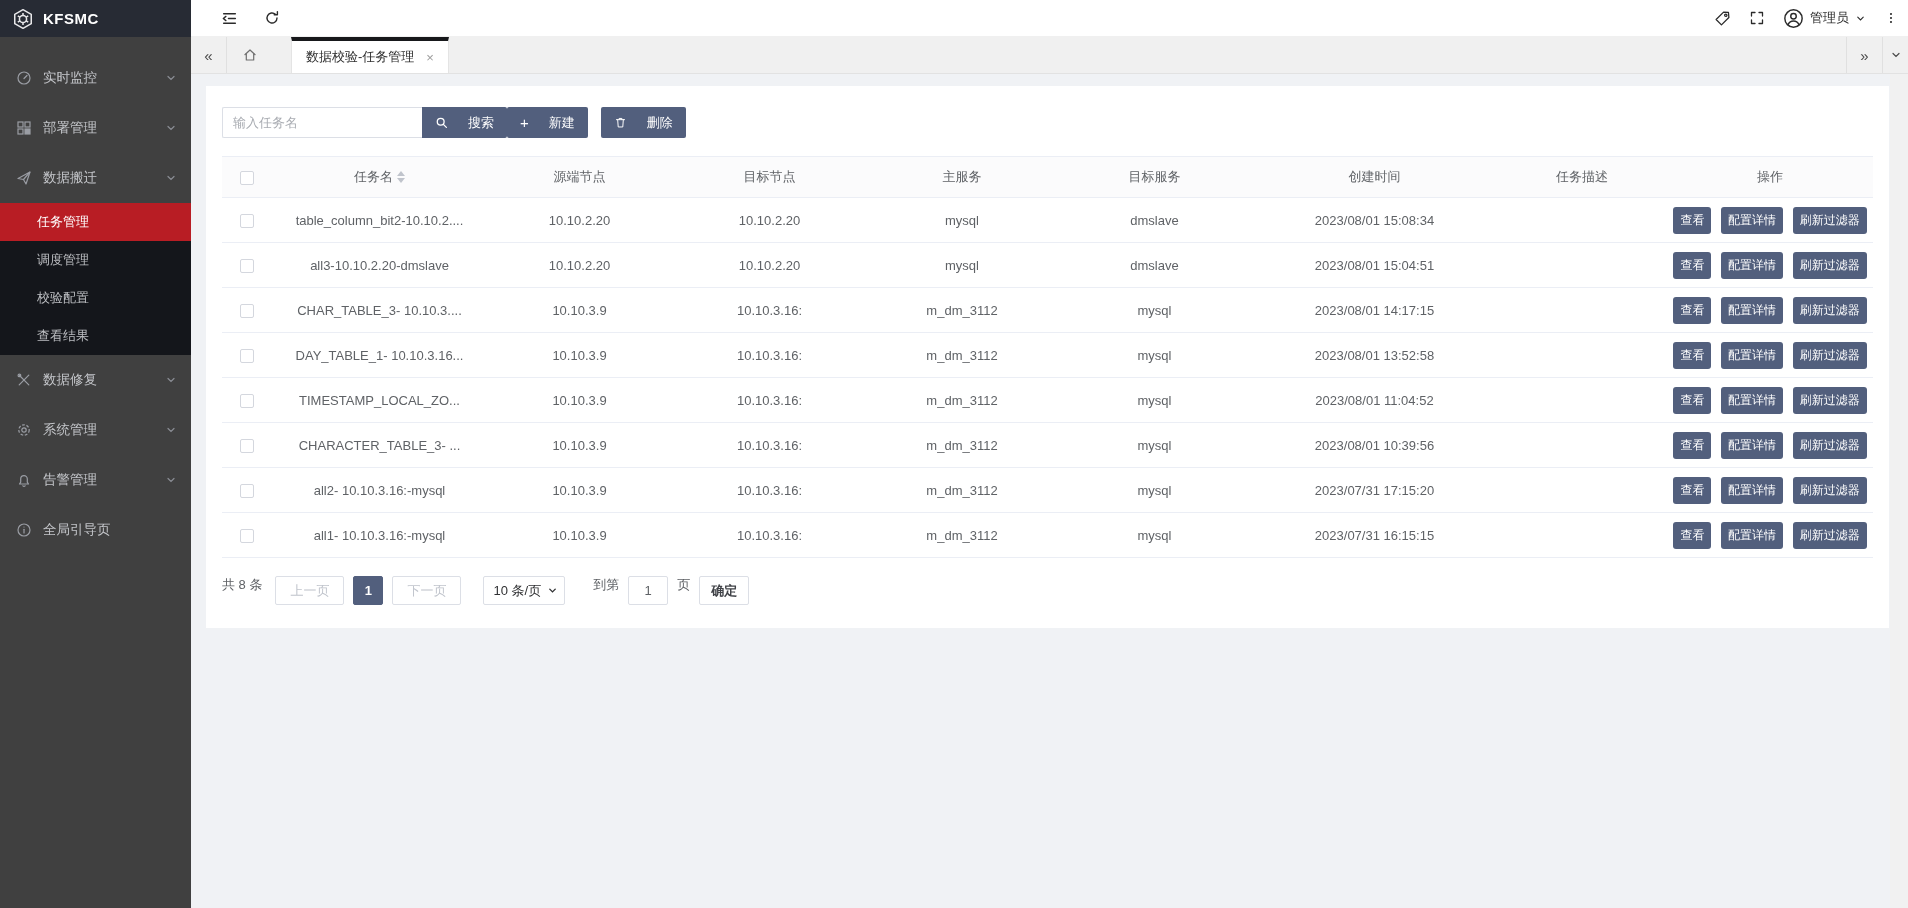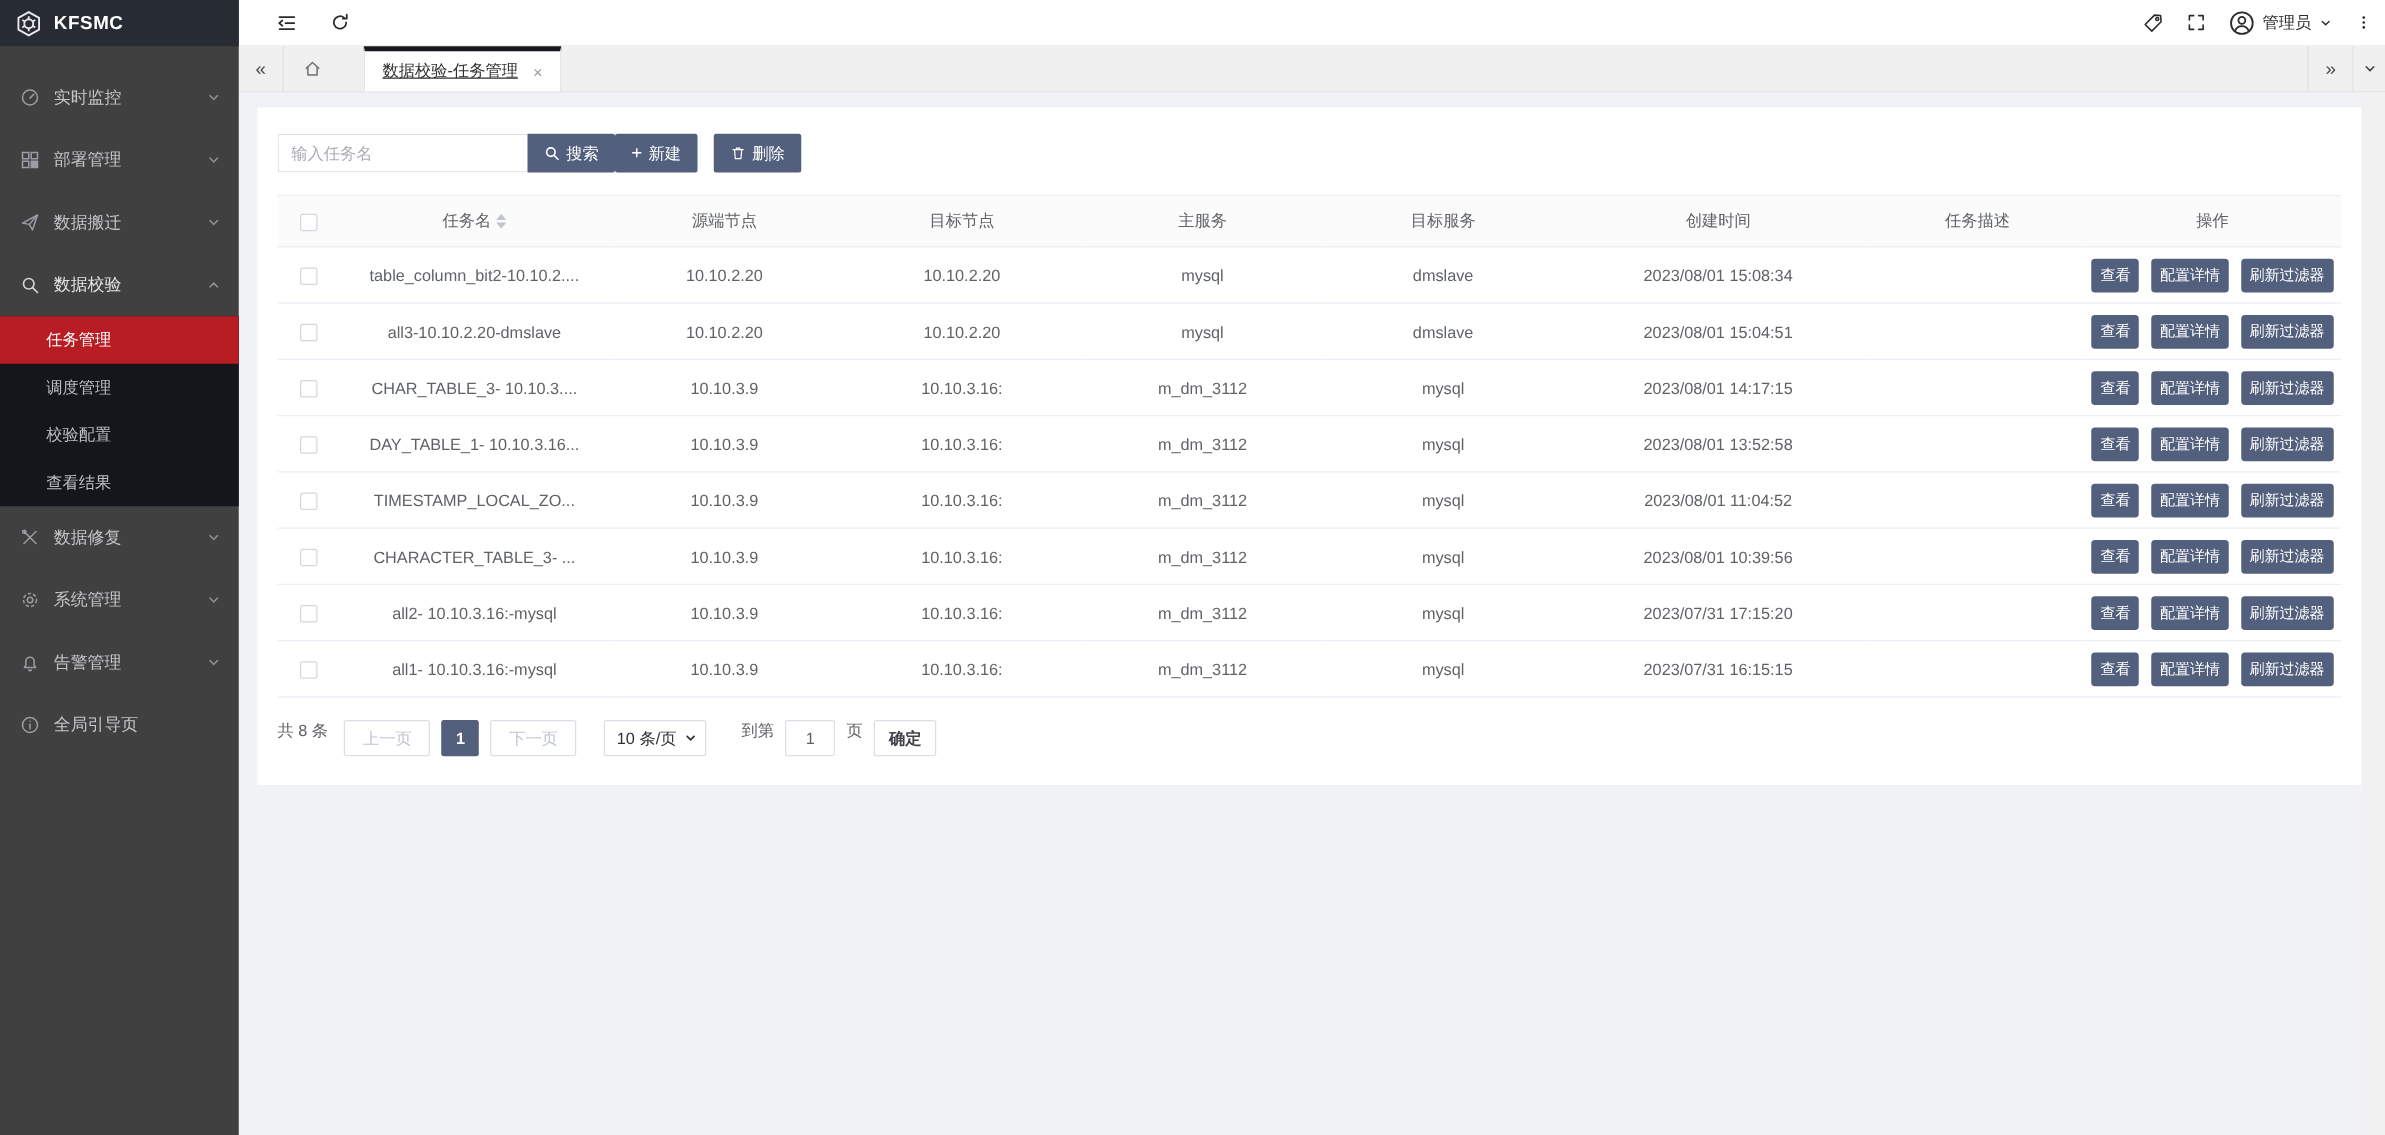--- a/index.html
+++ b/index.html
@@ -28,35 +28,35 @@
   .user-chip { display:flex; align-items:center; gap:6px; cursor:pointer; }
   .user-chip .uname { font-size:13px; color:#2b2b2b; }
 
   
   .tabbar { position:absolute; left:191px; right:0; top:37px; height:37px; background:#f0f0f0; border-bottom:1px solid #e2e2e2; display:flex; align-items:stretch; }
   .tab-btn { width:36px; display:flex; align-items:center; justify-content:center; color:#4a4a4a; font-size:15px; cursor:pointer; }
   .tab-btn.bordered-r { border-right:1px solid #e0e0e0; }
   .tab-btn.bordered-l { border-left:1px solid #e0e0e0; }
   .tab-home { width:46px; display:flex; align-items:center; justify-content:center; color:#6f6f6f; cursor:pointer; }
   .tab-active { background:#fff; border-top:4px solid #17181b; border-left:1px solid #e4e4e4; border-right:1px solid #e4e4e4; display:flex; align-items:center; padding:0 14px; gap:12px; cursor:pointer; }
-  .tab-active .tab-title { font-size:13px; color:#2f2f2f;text-decoration:underline; }
+  .tab-active .tab-title { font-size:13px; color:#2f2f2f; }
   .tab-active .tab-close { color:#9c9c9c; font-size:13px; cursor:pointer; }
   .tab-spacer { flex:1; }
 
   
   .main { position:absolute; left:191px; right:0; top:74px; bottom:0; background:#f0f2f5; }
   .scroll-strip { position:absolute; right:0; top:0; bottom:0; width:18px; background:#f1f1f1; cursor:pointer; }
   .card { position:absolute; left:15px; top:12px; right:19px; height:542px; background:#ffffff; }
 
   
   .toolbar { display:flex; align-items:center; padding:21px 16px 18px 16px; }
   .search-group { display:flex; }
   .search-input { width:200px; height:31px; border:1px solid #dcdfe6; border-right:none; border-radius:2px 0 0 2px; padding:0 10px; font-size:13px; color:#333; outline:none; font-family:"Liberation Sans",sans-serif; }
   .search-input::placeholder { color:#a9acb2; }
-  .btn { height:31px; background:#525f7d; color:#fff; border:none; font-size:13px; display:flex; align-items:center; justify-content:center; gap:5px; cursor:pointer; border-radius:2px; padding:0 13px; font-family:"Liberation Sans",sans-serif; }
+  .btn { height:31px; background:#525f7d; color:#fff; border:none; font-size:13px; display:flex; align-items:center; justify-content:center; gap:20px; cursor:pointer; border-radius:2px; padding:0 13px; font-family:"Liberation Sans",sans-serif; }
   .btn.attached { border-radius:0 2px 2px 0; }
   .btn + .btn { margin-left:13px; }
   .btn .bi { display:flex; }
 
   
   .tbl { width:calc(100% - 32px); margin:0 16px; border-collapse:collapse; table-layout:fixed; }
   .tbl th { height:41px; font-weight:400; font-size:13px; color:#5f6266; background:#fbfbfc; border-top:1px solid #ebeef5; border-bottom:1px solid #ebeef5; text-align:center; }
   .tbl td { height:45px; font-size:13px; color:#5f6266; border-bottom:1px solid #ebeef5; text-align:center; white-space:nowrap; overflow:hidden; }
   .cb { display:inline-block; width:14px; height:14px; border:1px solid #d4d7de; border-radius:2px; background:#fff; vertical-align:middle; cursor:pointer; }
   .th-sortable { display:inline-flex; align-items:center; gap:4px; }
@@ -134,34 +134,20 @@
           </svg>
         </span>
         <span class="mi-label">数据搬迁</span>
         <span class="mi-caret">
           <svg width="12" height="12" viewBox="0 0 16 16" fill="none" stroke="currentColor" stroke-width="1.6" stroke-linecap="round">
               <path d="M4 6 L8 10 L12 6"></path>
             </svg>
         </span>
       </div>
 
-      <div class="menu-item" style="color:#e3e4e6;">
-        <span class="mi-icon" style="color:#d6d7d9;">
-          <svg width="16" height="16" viewBox="0 0 16 16" fill="none" stroke="currentColor" stroke-width="1.3" stroke-linecap="round">
-            <circle cx="7" cy="7" r="4.2"></circle>
-              <path d="M10.3 10.3 L14 14"></path>
-          </svg>
-        </span>
-        <span class="mi-label">数据校验</span>
-        <span class="mi-caret">
-          <svg width="12" height="12" viewBox="0 0 16 16" fill="none" stroke="currentColor" stroke-width="1.6" stroke-linecap="round">
-              <path d="M4 10 L8 6 L12 10"></path>
-            </svg>
-        </span>
-      </div>
 
       <div class="submenu">
         <div class="submenu-item active">
           <span>任务管理</span>
         </div>
         <div class="submenu-item">
           <span>调度管理</span>
         </div>
         <div class="submenu-item">
           <span>校验配置</span>

